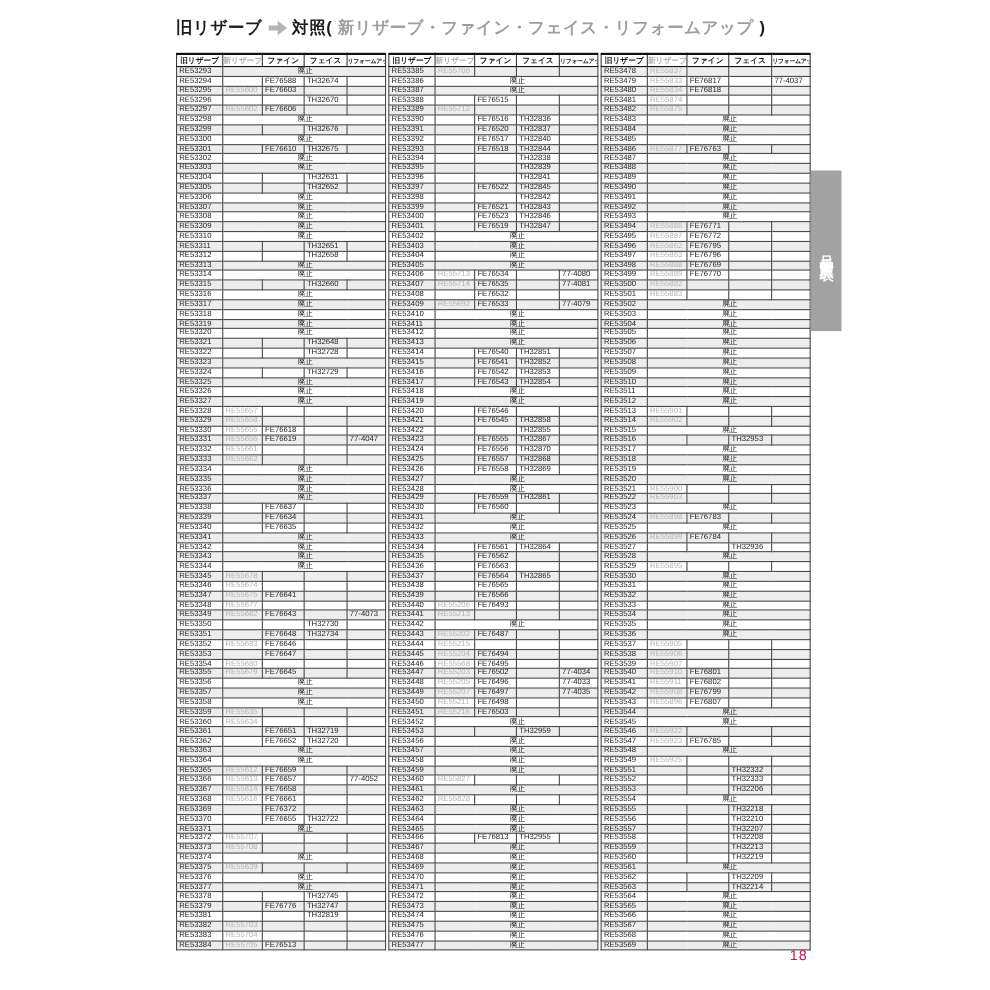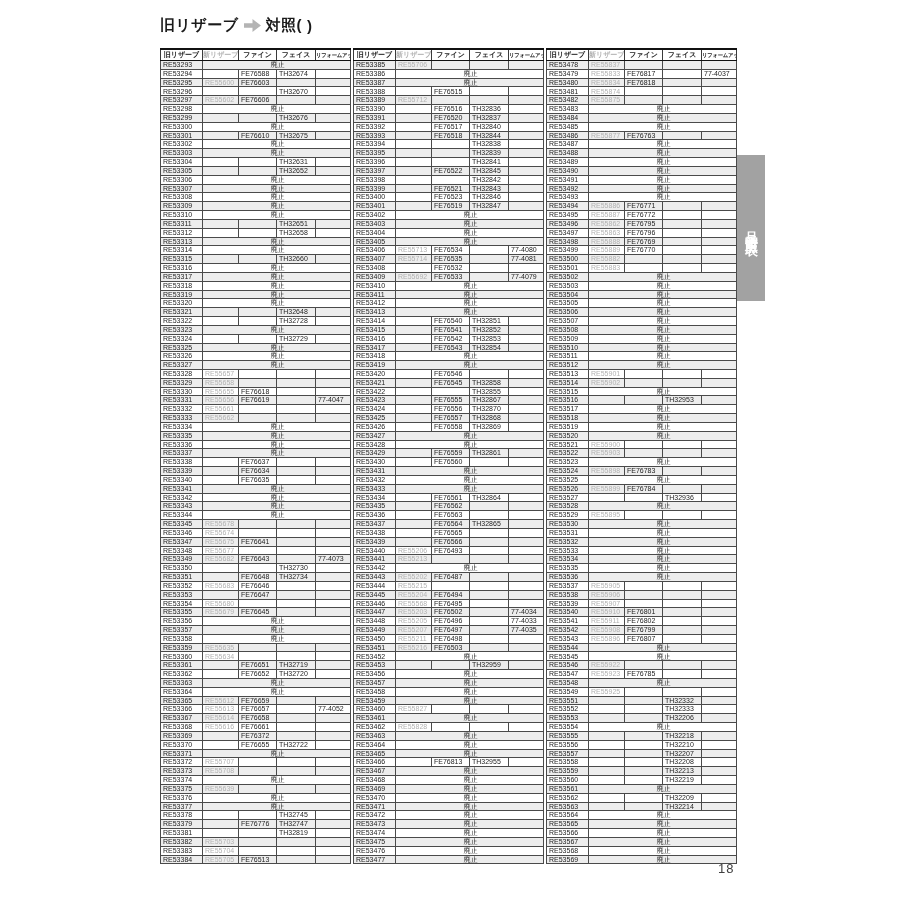--- a/index.html
+++ b/index.html
@@ -66,36 +66,37 @@
     background:#a2a2a2;
     color:#ffffff;
     writing-mode:vertical-rl;
     display:flex; align-items:center; justify-content:center;
     font-size:13px; font-weight:bold; letter-spacing:3px;
   }
 
   
   .page-number {
     position:absolute; left:718px; top:861px;
-    font-size:13px; color:#404040; letter-spacing:1px;
+    font-size:13px; color:#be185d; letter-spacing:1px;
   }
 </style>
 </head>
 <body>
 
 <div class="page">
 
   <div class="page-title">
     <span>旧リザーブ</span>
     <span class="arrow-wrap">
       <svg width="17" height="13" viewBox="0 0 17 13">
           <path d="M0 4.2h8.5V0L17 6.5 8.5 13V8.8H0z" fill="#b4b4b4"></path>
         </svg>
     </span>
     <span>対照(</span>
+      <span class="gray">新リザーブ・ファイン・フェイス・リフォームアップ</span>
       <span>)</span>
   </div>
 
   <div class="tables-row">
     <table class="ref-table">
         <colgroup>
           <col style="width: 42px;">
           <col style="width: 36px;">
           <col style="width: 38px;">
           <col style="width: 39px;">

